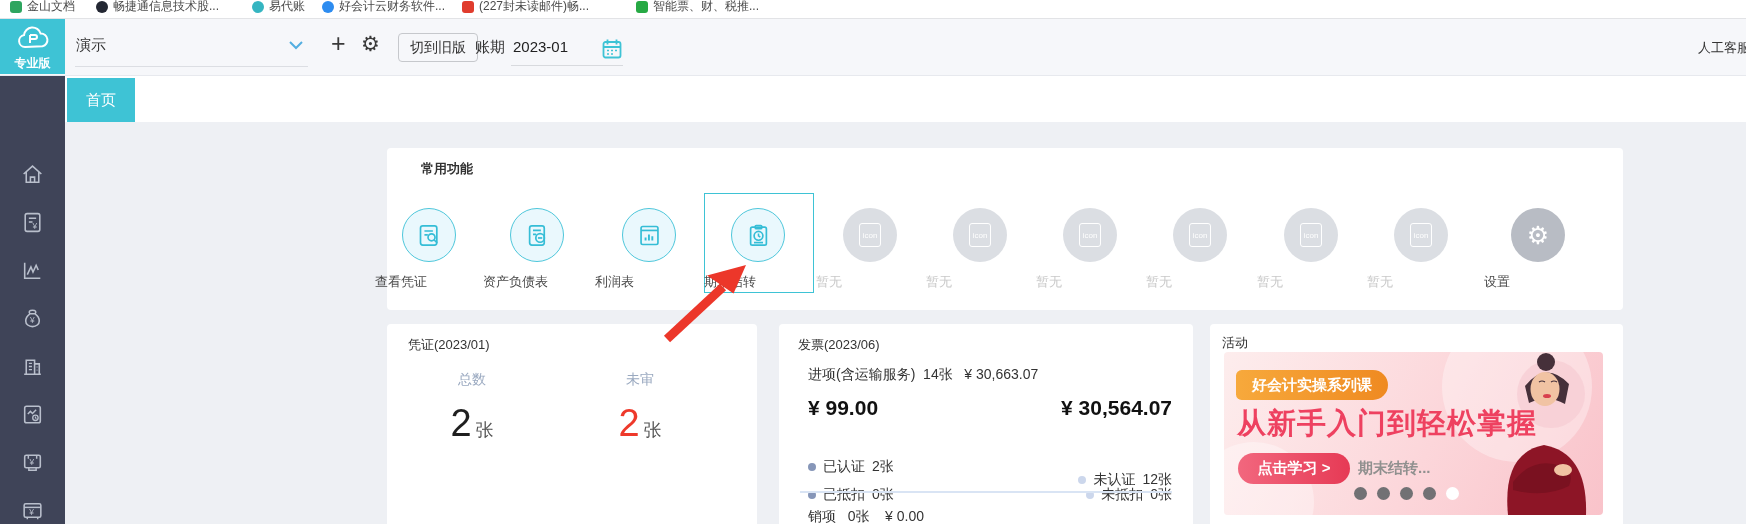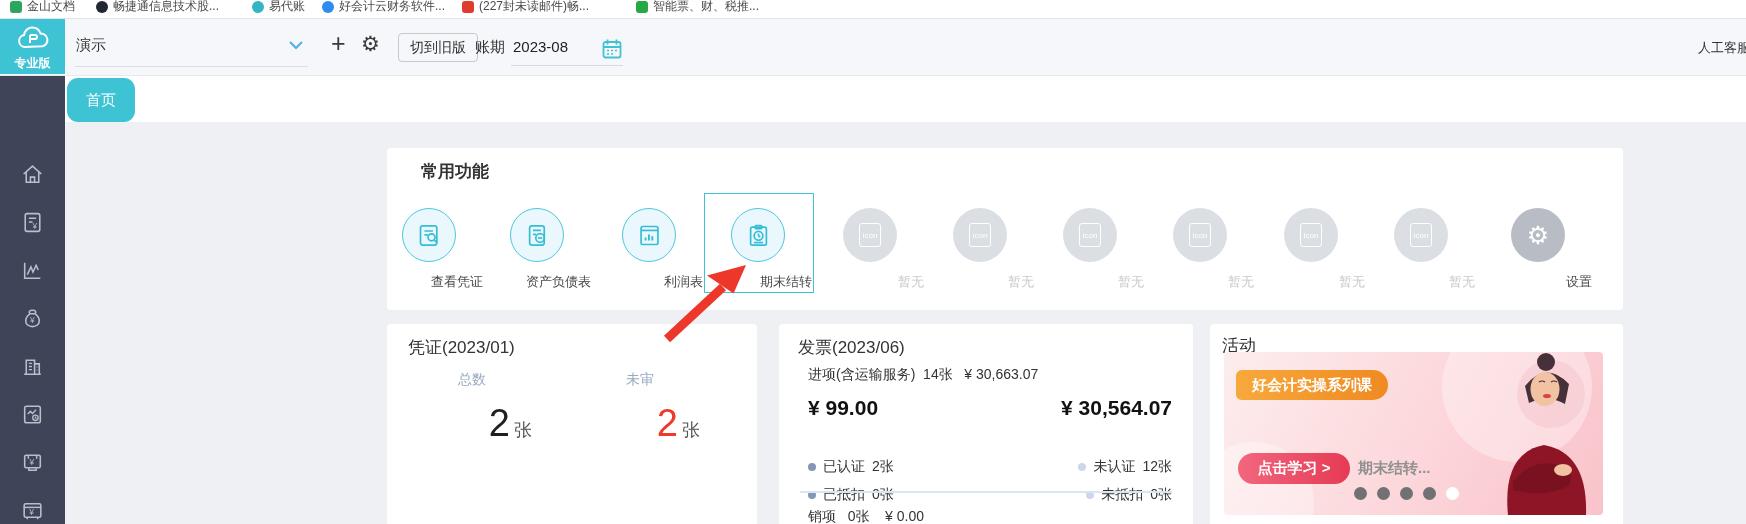--- a/index.html
+++ b/index.html
@@ -26,42 +26,42 @@
   .old-btn { left:398px; top:33px; height:29px; padding:0 11px; border:1px solid #c6c8cc; border-radius:4px; background:transparent; font-size:14px; color:#333; line-height:27px; }
   .period-lbl { left:475px; top:38px; font-size:15px; color:#333; }
   .period-val { left:513px; top:38px; font-size:15px; color:#222; }
   .period-underline { left:511px; top:65px; width:112px; height:1px; background:#d8dade; }
   .cal-ico { left:601px; top:38px; }
   .support { right:0; top:39px; width:52px; overflow:hidden; display:flex; align-items:center; gap:4px; white-space:nowrap; }
   .support-txt { font-size:13px; color:#333; }
 
   
   .tab-row { left:65px; top:76px; width:1681px; height:46px; background:#fff; }
-  .tab-active { left:67px; top:78px; width:68px; height:44px; background:#3ec3d5; color:#fff; font-size:15px; display:flex; align-items:center; justify-content:center;border-radius:11px; }
+  .tab-active { left:67px; top:78px; width:68px; height:44px; background:#3ec3d5; color:#fff; font-size:15px; display:flex; align-items:center; justify-content:center; }
   .sidebar { left:0; top:76px; width:65px; height:448px; background:#3f4458; }
   .sb-ico { position:absolute; left:20px; width:25px; height:25px; cursor:pointer; }
 
   
   .card { background:#fff; border-radius:4px; }
-  .card-title { position:absolute; font-size:17px; color:#333; font-weight:500; }
-
-  
-  .q-item { position:absolute; top:60px; width:108px; text-align:right; cursor:pointer; }
+  .card-title { position:absolute; font-size:13px; color:#333; font-weight:500; }
+
+  
+  .q-item { position:absolute; top:60px; width:108px; text-align:left; cursor:pointer; }
   .q-circle { width:54px; height:54px; border-radius:50%; margin:0 auto; display:flex; align-items:center; justify-content:center; }
   .q-circle.active { background:#eaf8fd; border:1px solid #4ec7db; }
   .q-circle.ph { background:#dbdee3; }
   .q-circle.set { background:#b8bcc4; color:#fff; font-size:25px; }
   .ph-box { width:22px; height:24px; border:1.5px solid #fff; border-radius:3px; color:#fff; font-size:8px; display:flex; align-items:center; justify-content:center; }
   .q-label { margin-top:11px; font-size:13px; color:#4a4a4a; }
   .q-label.dim { color:#c8c8c8; }
   .hl-box { left:317px; top:45px; width:110px; height:100px; border:1px solid #3ec3d5; }
 
   
   .stat-lbl { position:absolute; font-size:14px; color:#9aa9c0; width:120px; text-align:center; }
-  .stat-val { position:absolute; width:120px; text-align:right; white-space:nowrap; }
+  .stat-val { position:absolute; width:120px; text-align:center; white-space:nowrap; }
   .stat-num { font-size:38px; color:#1f1f1f; }
   .stat-num.red { color:#ee392b; }
   .stat-unit { font-size:18px; color:#555; margin-left:4px; }
 
   
   .inv-line1 { position:absolute; left:29px; top:42px; font-size:14px; color:#333; }
   .inv-amt { position:absolute; top:72px; font-size:21px; font-weight:bold; color:#111; }
   .inv-stat { position:absolute; font-size:14px; color:#333; display:flex; align-items:center; gap:7px;margin-top:18px; }
   .dot { width:8px; height:8px; border-radius:50%; display:inline-block; }
   .dot.dk { background:#8696b8; }
@@ -126,21 +126,21 @@
 
   <div class="abs acct-name">演示</div>
   <div class="abs acct-underline"></div>
   <svg class="abs chev" width="16" height="10" viewBox="0 0 16 10">
       <path d="M2 2 L8 8 L14 2" fill="none" stroke="#53aee0" stroke-width="2"></path>
     </svg>
   <div class="abs tb-plus">+</div>
   <div class="abs tb-gear">⚙</div>
   <button class="abs old-btn">切到旧版</button>
   <div class="abs period-lbl">账期</div>
-  <div class="abs period-val">2023-08</div>
+  <div class="abs period-val">2023-01</div>
   <div class="abs period-underline"></div>
   <svg class="abs cal-ico" width="22" height="22" viewBox="0 0 22 22">
     <rect x="2.5" y="4" width="17" height="15.5" rx="2" fill="none" stroke="#3ec3d5" stroke-width="1.8"></rect>
     <path d="M6.5 1.5 v5 M15.5 1.5 v5 M2.5 9 h17" stroke="#3ec3d5" stroke-width="1.8" fill="none"></path>
     <path d="M6 12.5 h2 M10 12.5 h2 M14 12.5 h2 M6 16 h2 M10 16 h2" stroke="#3ec3d5" stroke-width="1.6"></path>
   </svg>
   <div class="abs support">
     <svg width="16" height="16" viewBox="0 0 16 16">
         <path d="M2.5 9 a5.5 5.5 0 0 1 11 0" fill="none" stroke="#333" stroke-width="1.5"></path>
         <rect x="1.5" y="8.5" width="3" height="5" rx="1.4" fill="none" stroke="#333" stroke-width="1.3"></rect>
@@ -305,21 +305,21 @@
       <span>¥ 30,663.07</span>
     </div>
     <div class="inv-amt" style="left:29px">¥ 99.00</div>
     <div class="inv-amt" style="right:21px">¥ 30,564.07</div>
 
     <div class="inv-stat" style="left:29px;top:116px">
         <span class="dot dk"></span>
         <span>已认证</span>
         <span>2张</span>
       </div>
-    <div class="inv-stat" style="right:21px;top:116px">
+    <div class="inv-stat" style="right:21px;top:129px">
         <span class="dot lt"></span>
         <span>未认证</span>
         <span>12张</span>
       </div>
     <div class="inv-stat" style="left:29px;top:144px">
         <span class="dot dk"></span>
         <span>已抵扣</span>
         <span>0张</span>
       </div>
     <div class="inv-stat" style="right:21px;top:144px">
@@ -346,20 +346,21 @@
         <circle cx="93" cy="10" r="9" fill="#46303a"></circle>
         <path d="M72 34 q21 -26 44 -2 l-4 20 q-18 -10 -36 -1 z" fill="#46303a"></path>
         <ellipse cx="92" cy="37" rx="14.5" ry="17" fill="#f1c3a3"></ellipse>
         <path d="M86 30 q3 -2 6 0 M98 30 q3 -2 6 0" stroke="#46303a" stroke-width="1.2" fill="none"></path>
         <ellipse cx="94" cy="44" rx="4" ry="2" fill="#d8404e"></ellipse>
         <path d="M55 163 q-6 -62 36 -70 q44 8 42 70 z" fill="#8d1526"></path>
         <path d="M60 130 q20 -26 48 -16 q14 6 8 20 q-24 12 -56 4 z" fill="#7a1120"></path>
         <ellipse cx="110" cy="118" rx="9" ry="6" fill="#f1c3a3"></ellipse>
       </svg>
       <div class="badge">好会计实操系列课</div>
+      <div class="headline">从新手入门到轻松掌握</div>
       <button class="cta-btn">点击学习 &gt;</button>
       <div class="bn-note">期末结转...</div>
       <div class="dots">
         <span class="cdot"></span>
         <span class="cdot"></span>
         <span class="cdot"></span>
         <span class="cdot"></span>
         <span class="cdot on"></span>
       </div>
     </div>

